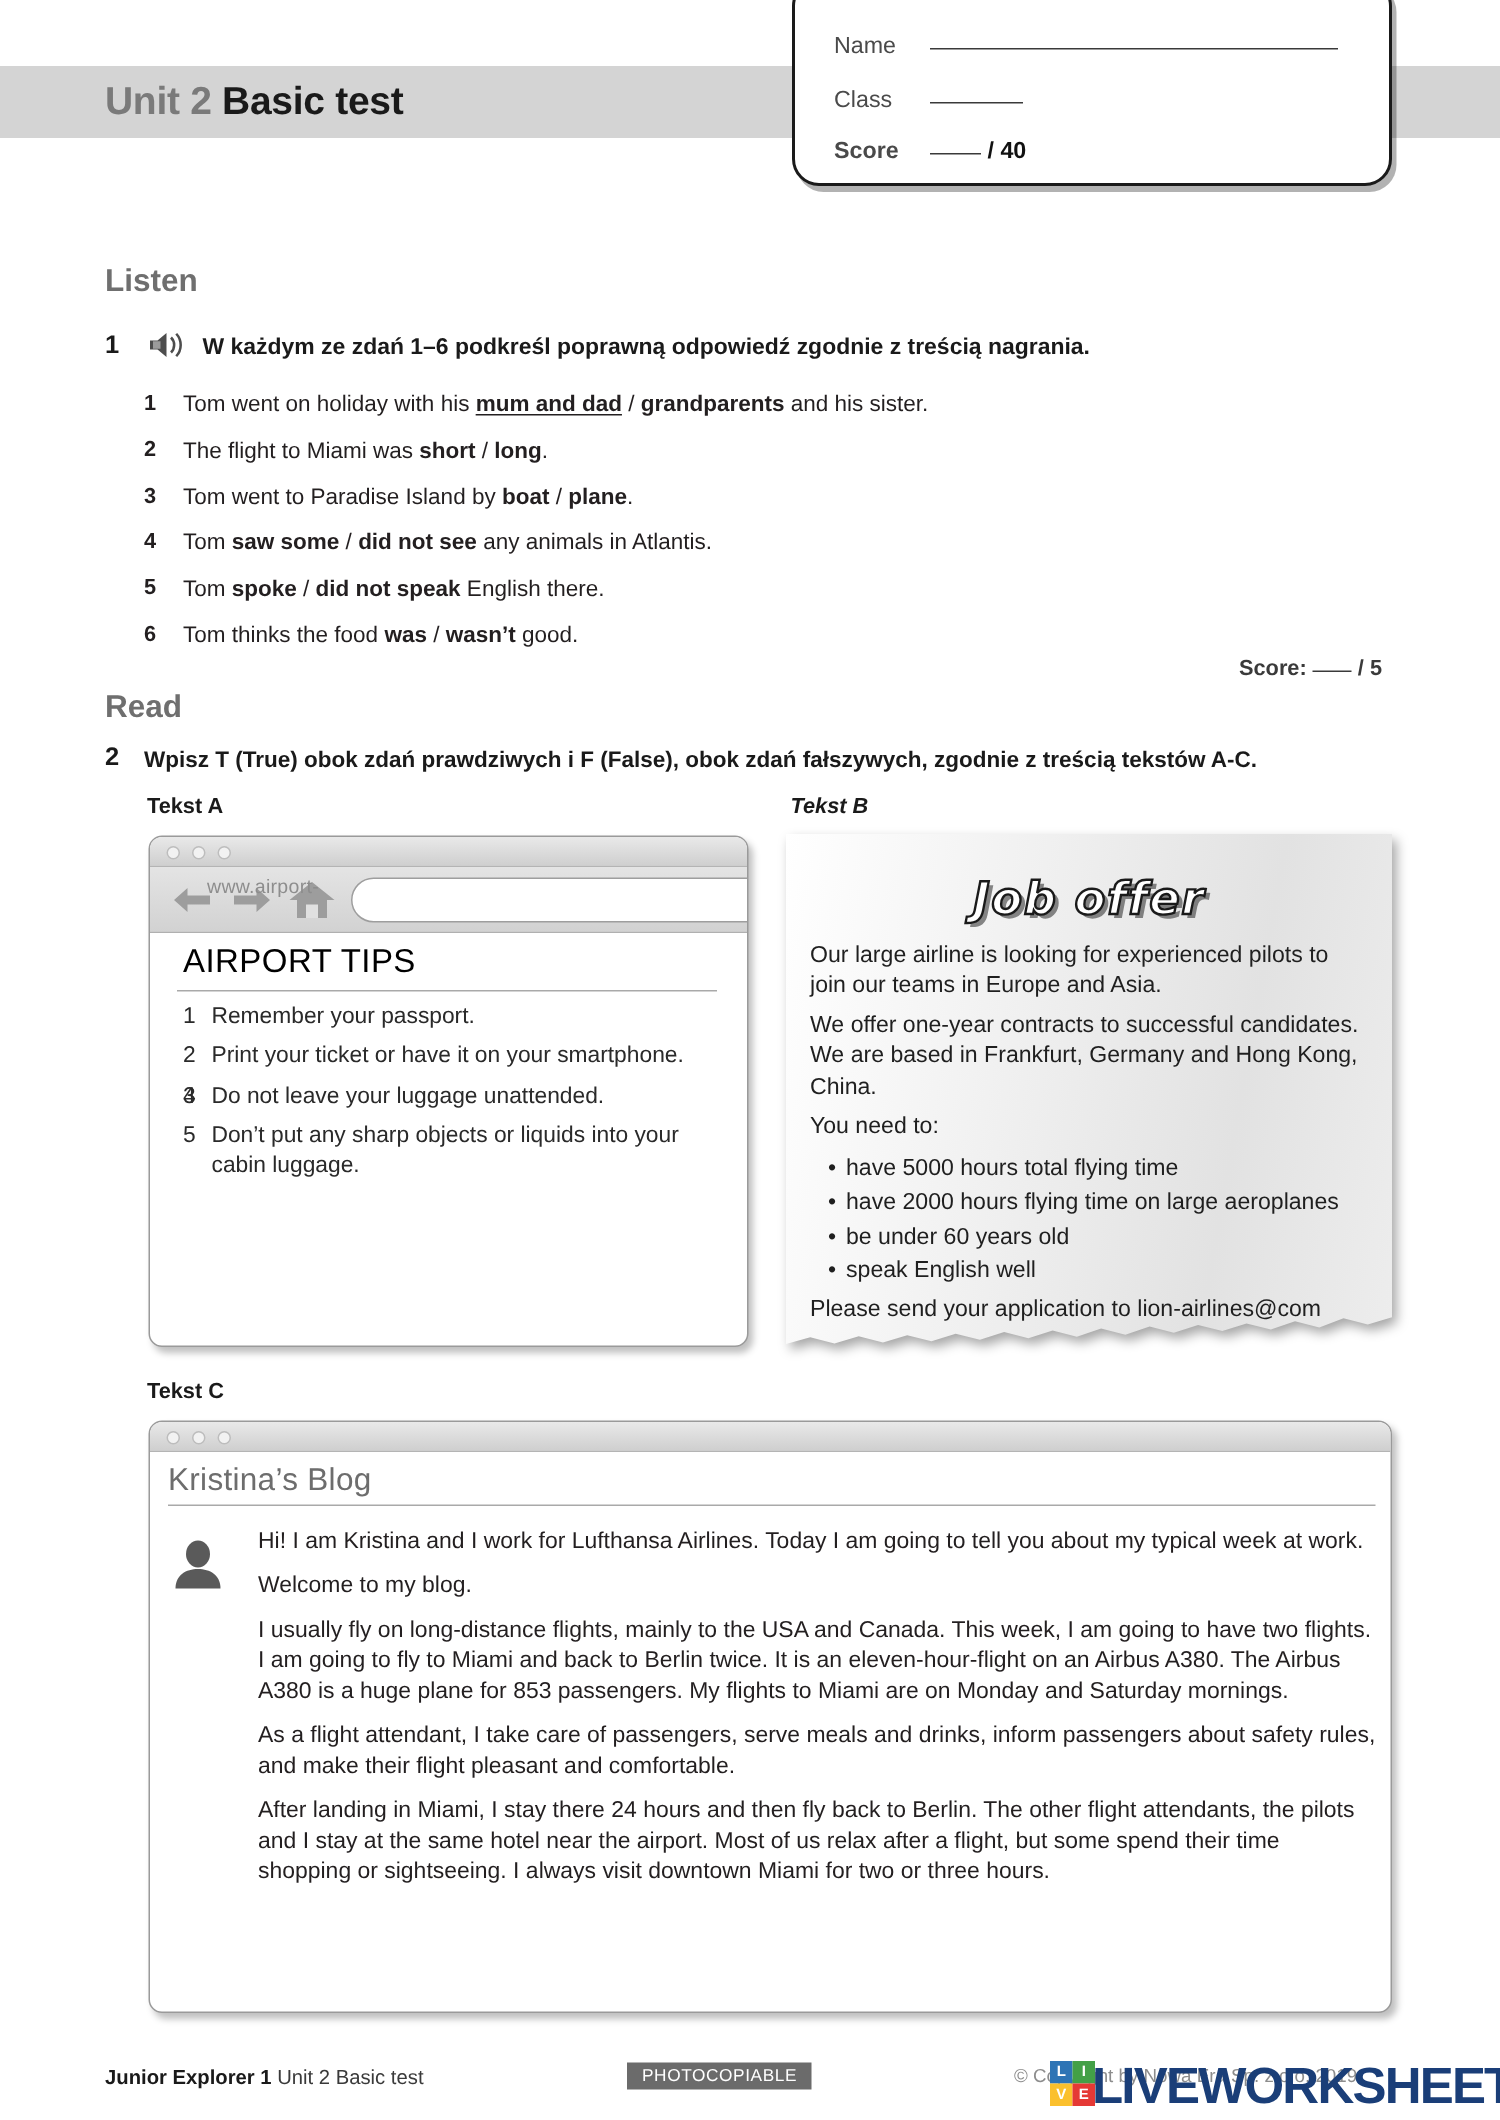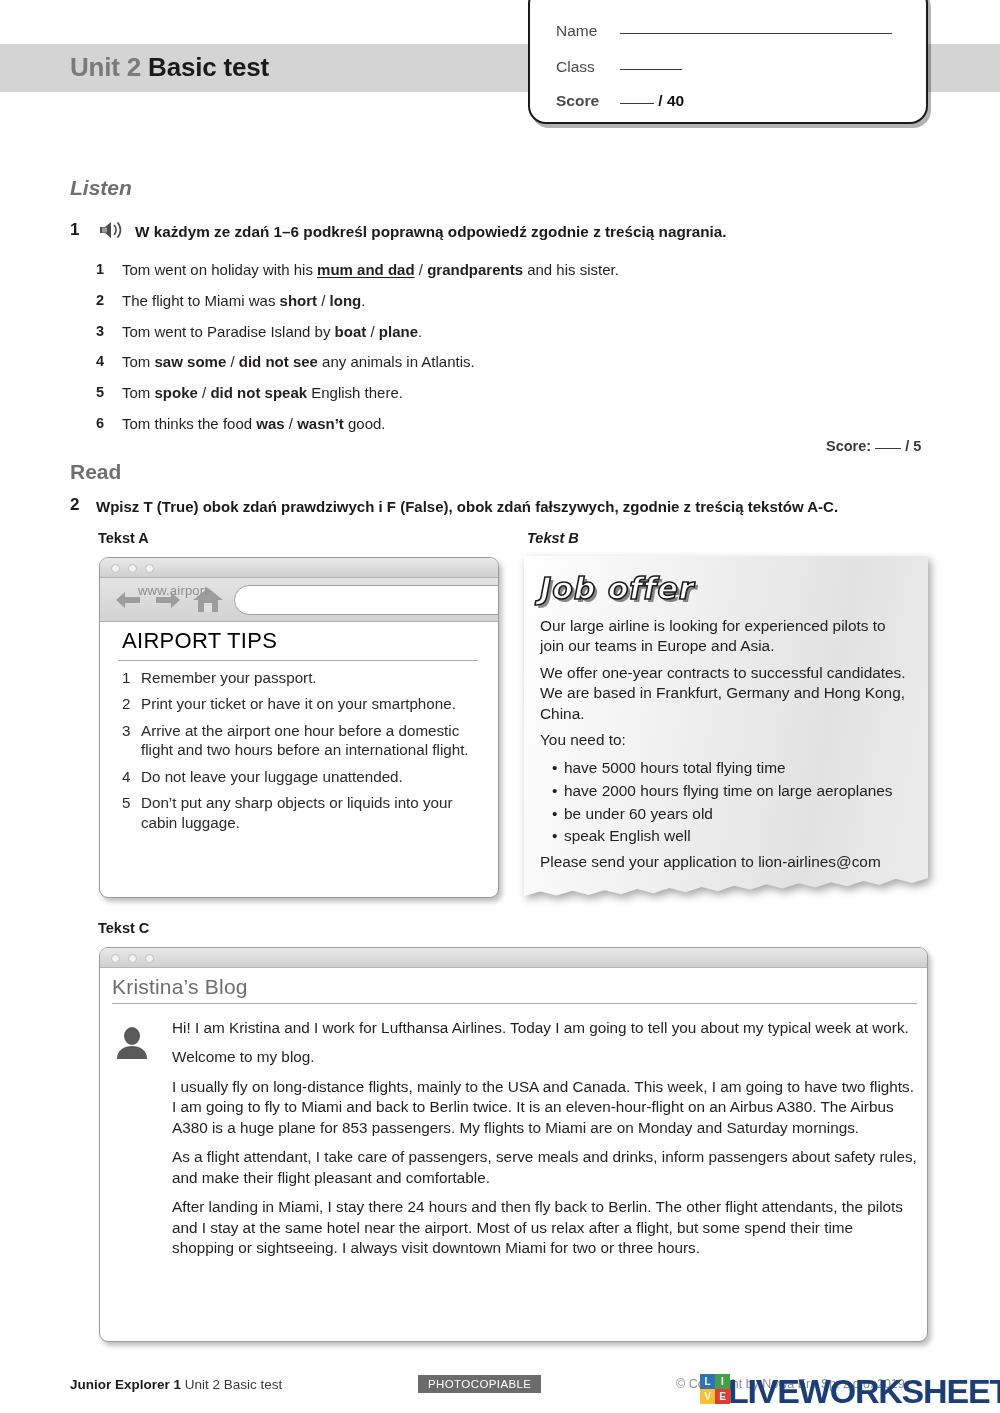--- a/index.html
+++ b/index.html
@@ -45,21 +45,21 @@
   .r-score{ top:104px; font-weight:bold; color:#111; }
   .r-score .lbl{ width:64px; }
   .r-score .rule{ width:34px; }
   .r-score .sfx{ font-weight:bold; }
 
   
   .sec-head{
     position:absolute; left:70px;
     font-size:21px; font-weight:bold; color:#6f6f6f;
   }
-  #sec-listen{ top:176px;font-style:italic; }
+  #sec-listen{ top:176px; }
   #sec-read{ top:460px; }
 
   
   .ex-num{
     position:absolute; font-size:17px; font-weight:bold; color:#1a1a1a;
   }
   #ex1-num{ left:70px; top:220px; }
   #ex2-num{ left:70px; top:495px; }
 
   .speaker-icon{
@@ -171,26 +171,26 @@
       48% 98.0%, 44% 96.8%, 40% 98.3%, 36% 97.1%, 32% 98.6%, 28% 97.4%,
       24% 98.9%, 20% 97.7%, 16% 99.1%, 12% 97.9%, 8% 99.3%, 4% 98.1%, 0% 99.4%);
     clip-path:polygon(0% 0%,100% 0%,100% 94.2%,
       96% 95.6%, 92% 94.4%, 88% 96.2%, 84% 95.0%, 80% 96.6%, 76% 95.4%,
       72% 96.9%, 68% 95.7%, 64% 97.2%, 60% 96.0%, 56% 97.6%, 52% 96.4%,
       48% 98.0%, 44% 96.8%, 40% 98.3%, 36% 97.1%, 32% 98.6%, 28% 97.4%,
       24% 98.9%, 20% 97.7%, 16% 99.1%, 12% 97.9%, 8% 99.3%, 4% 98.1%, 0% 99.4%);
   }
   .jo-inner{ position:absolute; left:0; top:0; width:404px; padding:12px 16px 0 16px; }
   .jo-title{
-    text-align:left; font-size:30px; font-weight:bold; font-style:italic;
+    text-align:center; font-size:30px; font-weight:bold; font-style:italic;
     font-family:"DejaVu Sans", sans-serif;
     color:#ffffff;
     -webkit-text-stroke:1.6px #1a1a1a;
     text-shadow:3px 3px 0 rgba(40,40,40,.55);
-    letter-spacing:1px; margin:3px 0 10px 0;
+    letter-spacing:1px; margin:14px 0 10px 0;
   }
   .jo-p{
     font-size:15.4px; line-height:1.33; color:#1f1f1f; margin:0 0 6px 0;
   }
   .jo-bullets{ margin:2px 0 4px 0; }
   .jo-bullet{
     font-size:15.4px; line-height:1.48; color:#1f1f1f; padding-left:24px;
     position:relative;
   }
   .jo-bullet .bdot{ position:absolute; left:12px; top:0; }
@@ -340,21 +340,21 @@
     </span>
     <span class="url-bar"></span>
     <span class="url-text">www.airport-</span>
   </div>
   <div class="br-page">
     <div class="airport-title">AIRPORT TIPS</div>
     <div class="airport-rule"></div>
     <div class="tips" id="tips-list">
         <div class="tip"><span class="tn">1</span><span>Remember your passport.</span></div>
         <div class="tip"><span class="tn">2</span><span>Print your ticket or have it on your smartphone.</span></div>
-        <div class="tip"><span class="tn">3</span><span>Arrive at the airport one hour before a domestic flight and two hours before an international flight.</span></div>
+        <div class="tip"><span class="tn">3</span></div>
         <div class="tip"><span class="tn">4</span><span>Do not leave your luggage unattended.</span></div>
         <div class="tip"><span class="tn">5</span><span>Don’t put any sharp objects or liquids into your cabin luggage.</span></div>
       </div>
   </div>
 </div>
 
 <div class="joboffer">
   <div class="jo-sheet"></div>
   <div class="jo-inner">
     <div class="jo-title">Job offer</div>

